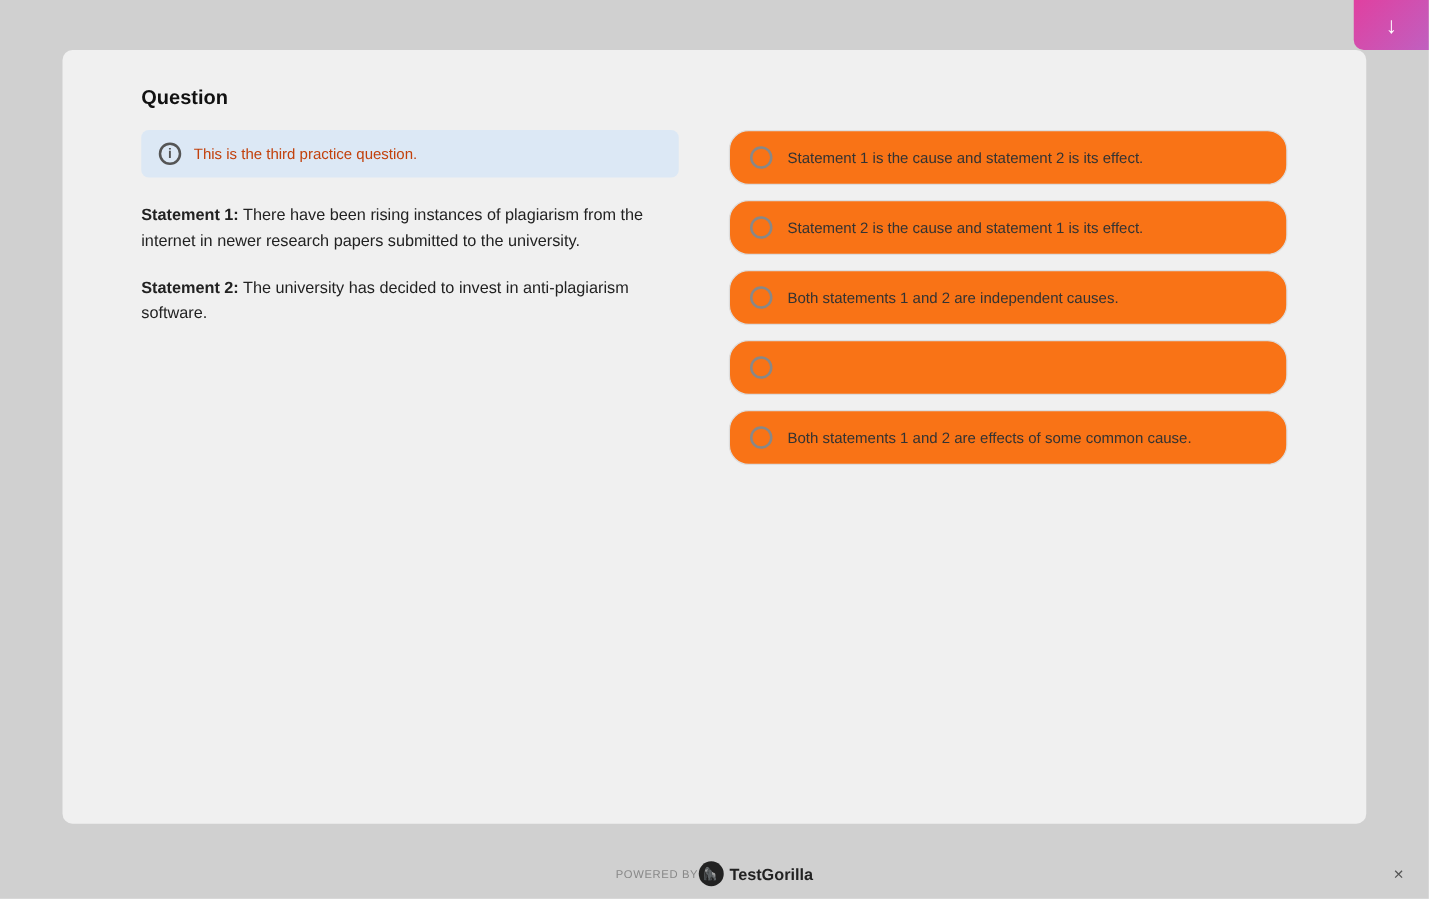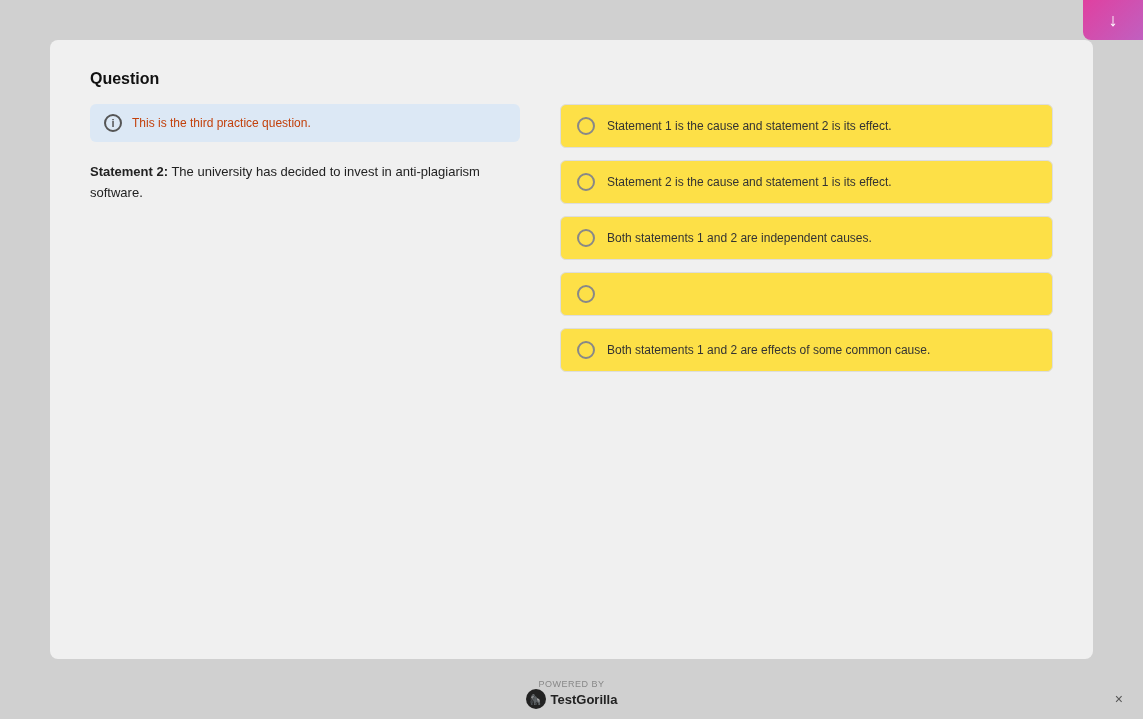--- a/index.html
+++ b/index.html
@@ -36,21 +36,21 @@
     }
 
     .main-container {
       position: absolute;
       top: 40px;
       left: 50px;
       right: 50px;
       bottom: 60px;
       background-color: #f0f0f0;
       border-radius: 8px;
-      padding: 30px 40px;
+      padding: 30px 63px;
       display: flex;
       flex-direction: column;
     }
 
     .question-label {
       font-size: 16px;
       font-weight: bold;
       color: #111;
       margin-bottom: 16px;
     }
@@ -121,23 +121,23 @@
 
     .answer-options {
       display: flex;
       flex-direction: column;
       gap: 12px;
     }
 
     .answer-option {
       display: flex;
       align-items: center;
-      background-color: #fde047;
+      background-color: #f97316;
       border: 1px solid #ddd;
-      border-radius: 6px;
+      border-radius: 16px;
       padding: 12px 16px;
       cursor: pointer;
     }
 
     .radio-circle {
       width: 18px;
       height: 18px;
       border: 2px solid #888;
       border-radius: 50%;
       margin-right: 12px;
@@ -211,20 +211,23 @@
   <div class="question-label">Question</div>
 
   <div class="content-area">
 
     <div class="left-panel">
       <div class="practice-notice">
         <div class="practice-icon">i</div>
         <span class="practice-text">This is the third practice question.</span>
       </div>
 
+      <div class="statement-text">
+        <span class="statement-bold">Statement 1:</span><span> There have been rising instances of plagiarism from the internet in newer research papers submitted to the university.</span>
+      </div>
 
       <div class="statement-text">
         <span class="statement-bold">Statement 2:</span><span> The university has decided to invest in anti-plagiarism software.</span>
       </div>
     </div>
 
     <div class="right-panel">
 
       <div class="answer-options">
 
@@ -253,21 +256,21 @@
         </div>
 
       </div>
     </div>
 
   </div>
 
 </div>
 
 <div class="footer">
-  <div style="display:flex; flex-direction:column; align-items:center;">
+  <div style="display:flex; align-items:center;">
     <span class="powered-by">POWERED BY</span>
     <div class="testgorilla-logo">
       <div class="gorilla-icon">🦍</div>
       <span>TestGorilla</span>
     </div>
   </div>
 </div>
 
 <button class="close-btn">×</button>
 

